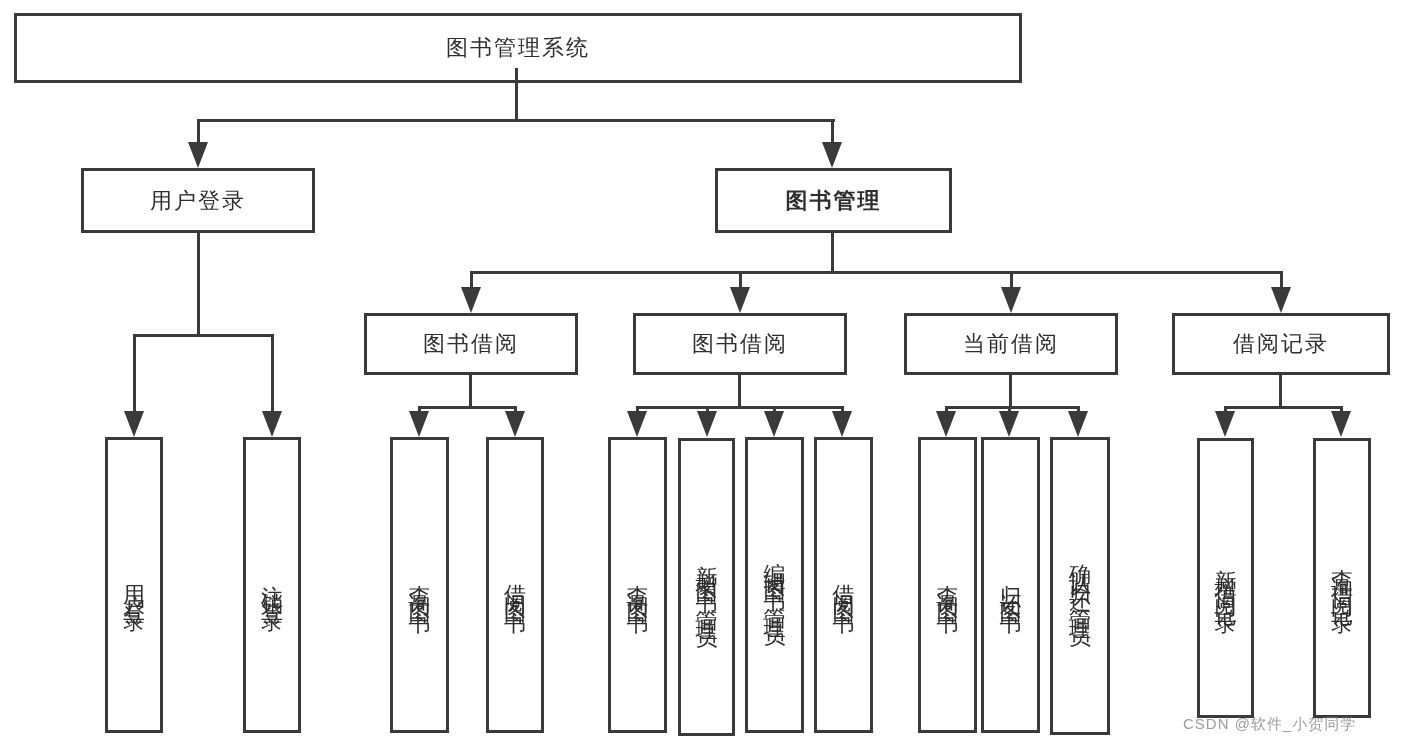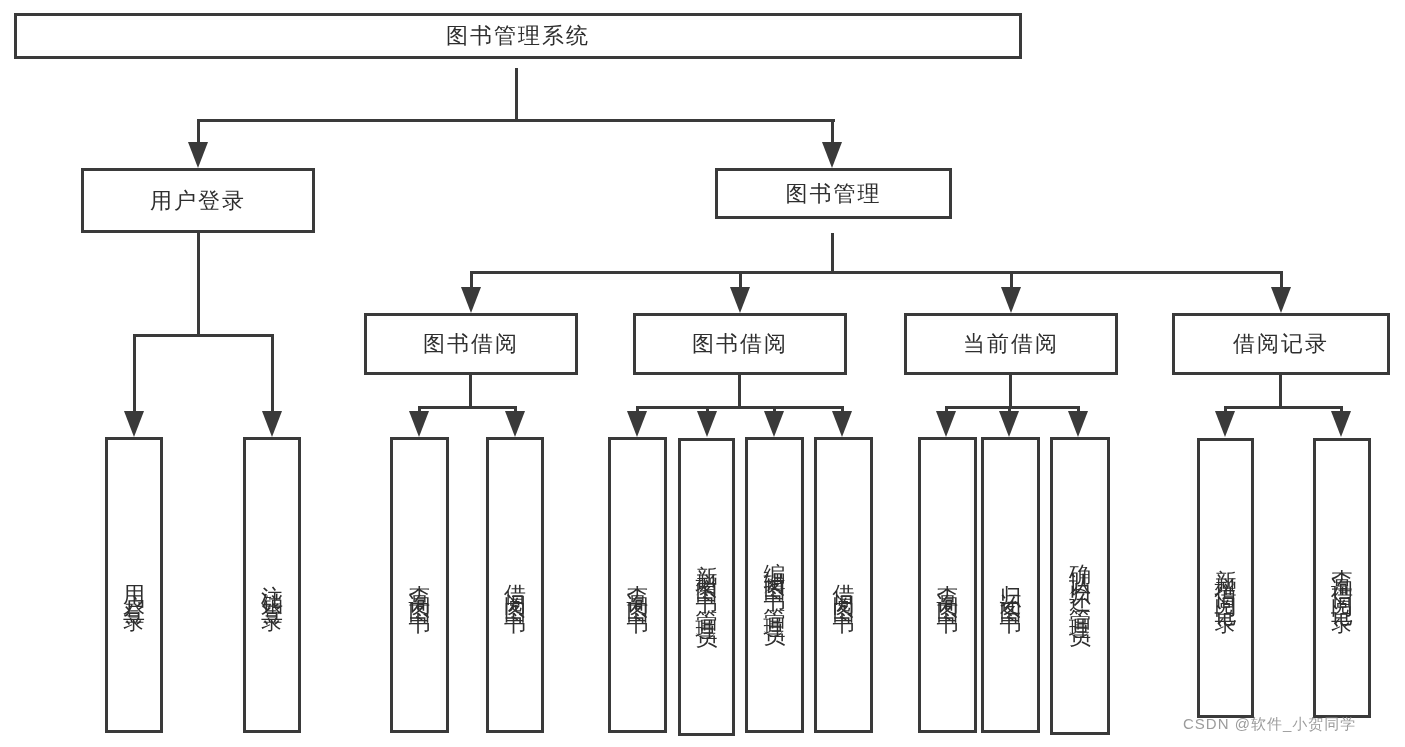--- a/index.html
+++ b/index.html
@@ -27,31 +27,31 @@
   .watermark{
     position:absolute;left:1183px;top:715px;font-size:15px;
     color:rgba(148,148,148,0.92);letter-spacing:1px;white-space:nowrap;z-index:9;
   }
 </style>
 </head>
 <body>
 
 <div class="stage">
 
-  <div class="box" style="left:14px;top:13px;width:1008px;height:46px;">图书管理系统</div>
+  <div class="box" style="left:14px;top:13px;width:1008px;height:70px;">图书管理系统</div>
 
   <div class="vline" style="left:515px;top:68px;height:54px;"></div>
   <div class="hline" style="left:197px;top:119px;width:638px;"></div>
   <div class="vline" style="left:197px;top:119px;height:28px;"></div>
   <div class="arrow" style="left:188px;top:142px;"></div>
   <div class="vline" style="left:831px;top:119px;height:28px;"></div>
   <div class="arrow" style="left:822px;top:142px;"></div>
 
   <div class="box" style="left:81px;top:168px;width:234px;height:65px;">用户登录</div>
-  <div class="box" style="left:715px;top:168px;width:237px;height:51px;">图书管理</div>
+  <div class="box" style="left:715px;top:168px;width:237px;height:65px;font-weight:bold;">图书管理</div>
 
   <div class="vline" style="left:197px;top:233px;height:104px;"></div>
   <div class="hline" style="left:133px;top:334px;width:140px;"></div>
   <div class="vline" style="left:133px;top:334px;height:80px;"></div>
   <div class="arrow" style="left:124px;top:411px;"></div>
   <div class="vline" style="left:271px;top:334px;height:80px;"></div>
   <div class="arrow" style="left:262px;top:411px;"></div>
 
   <div class="vline" style="left:831px;top:233px;height:41px;"></div>
   <div class="hline" style="left:470px;top:271px;width:812px;"></div>

